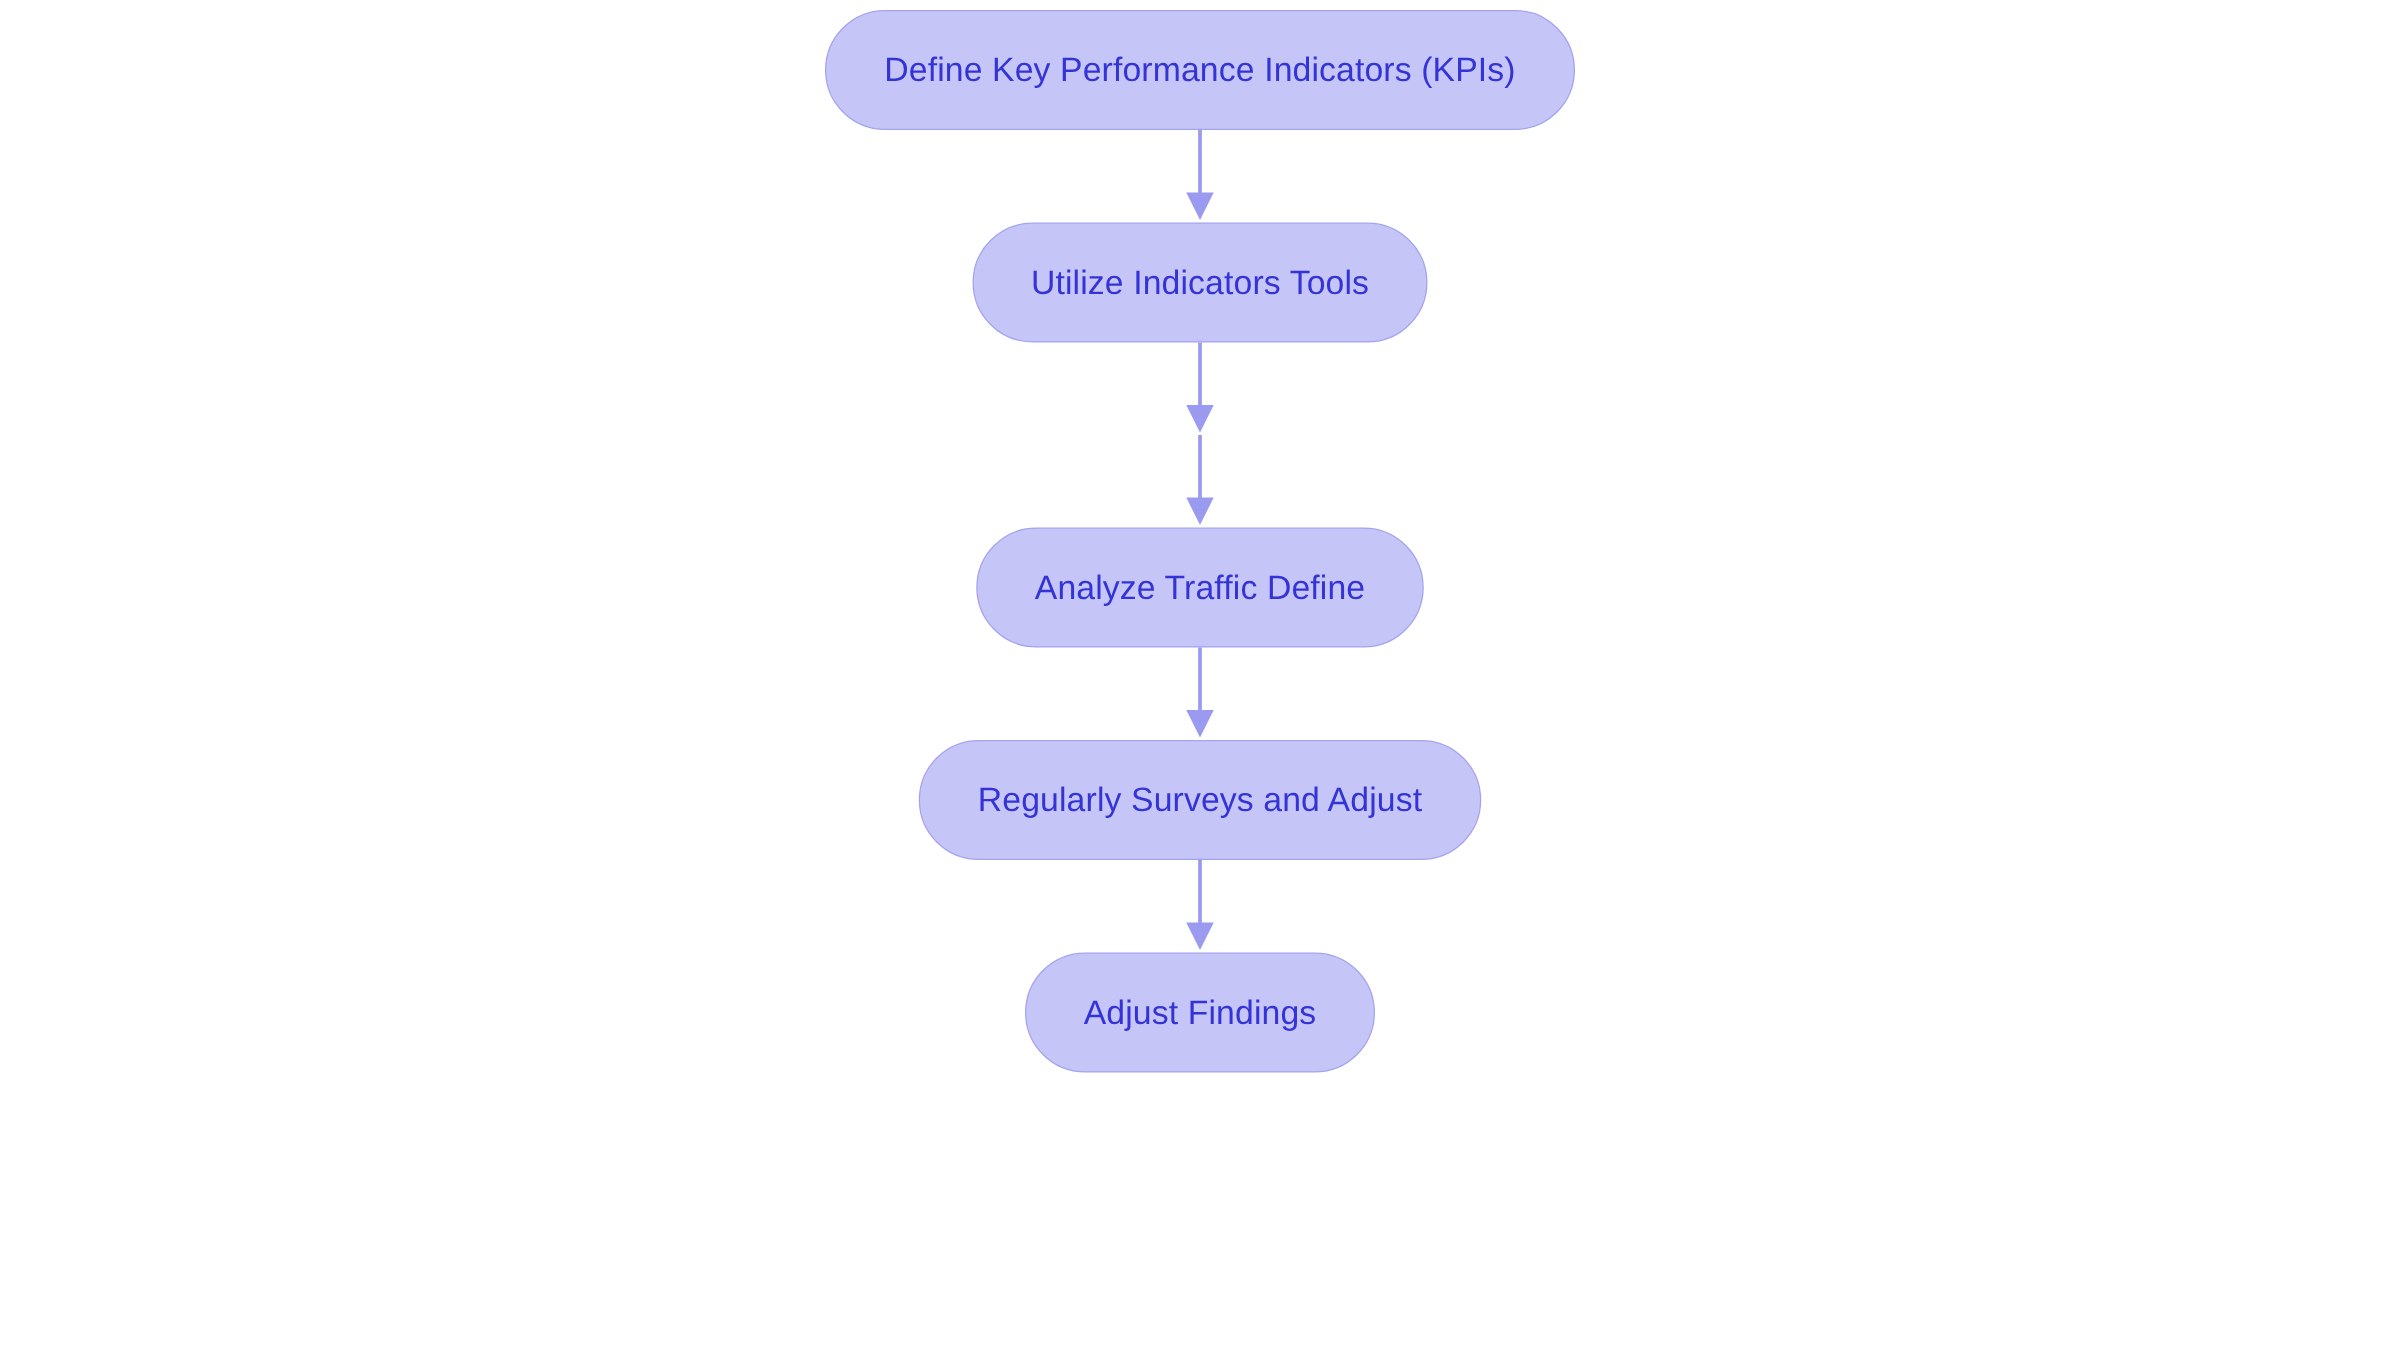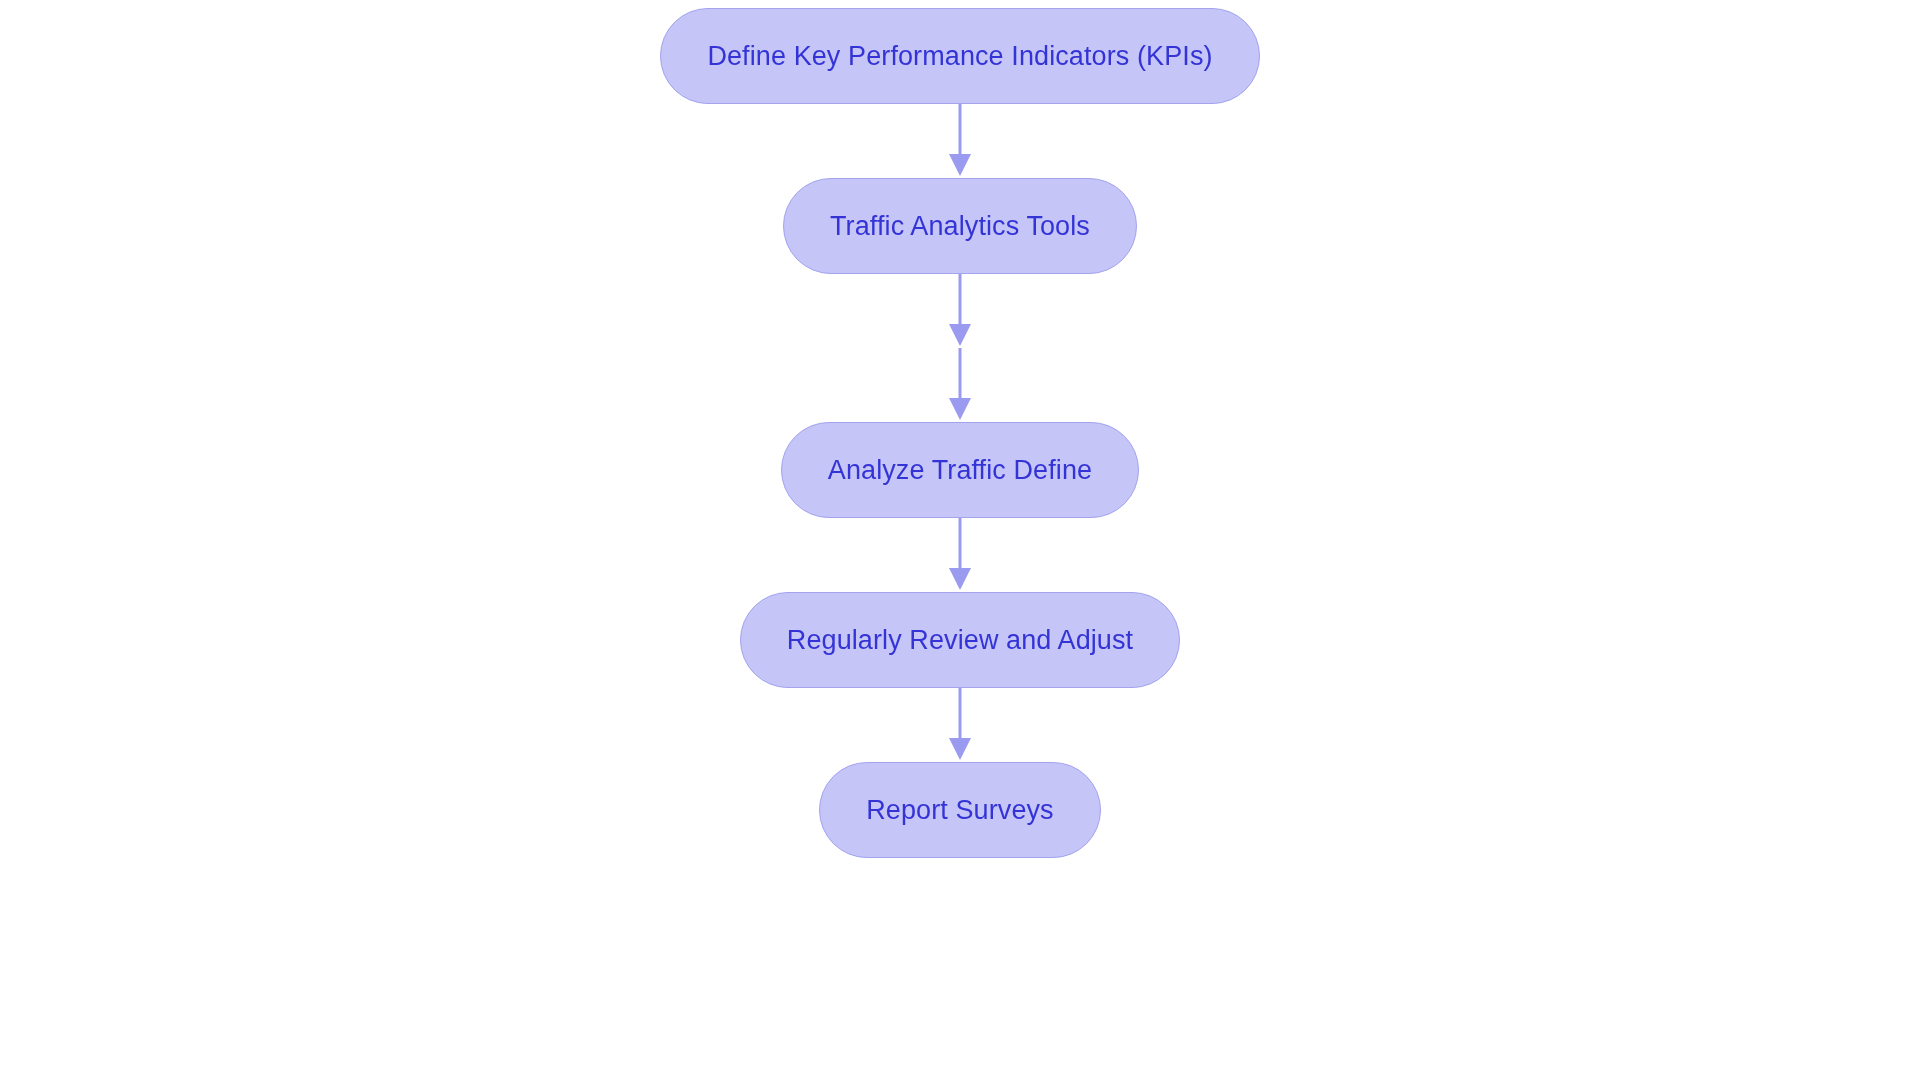--- a/index.html
+++ b/index.html
@@ -96,21 +96,21 @@
     <div class="node">
       <span class="node-label">Define Key Performance Indicators (KPIs)</span>
     </div>
 
     <div class="connector">
       <div class="stem"></div>
       <div class="head"></div>
     </div>
 
     <div class="node">
-      <span class="node-label">Traffic Analytics Tools</span>
+      <span class="node-label">Utilize Indicators Tools</span>
     </div>
 
     <div class="connector">
       <div class="stem"></div>
       <div class="head"></div>
     </div>
 
 
     <div class="connector">
       <div class="stem"></div>
@@ -120,26 +120,26 @@
     <div class="node">
       <span class="node-label">Analyze Traffic Define</span>
     </div>
 
     <div class="connector">
       <div class="stem"></div>
       <div class="head"></div>
     </div>
 
     <div class="node">
-      <span class="node-label">Regularly Review and Adjust</span>
+      <span class="node-label">Regularly Surveys and Adjust</span>
     </div>
 
     <div class="connector">
       <div class="stem"></div>
       <div class="head"></div>
     </div>
 
     <div class="node">
-      <span class="node-label">Report Surveys</span>
+      <span class="node-label">Adjust Findings</span>
     </div>
 
   </div>
 </div>
 
 </body></html>

